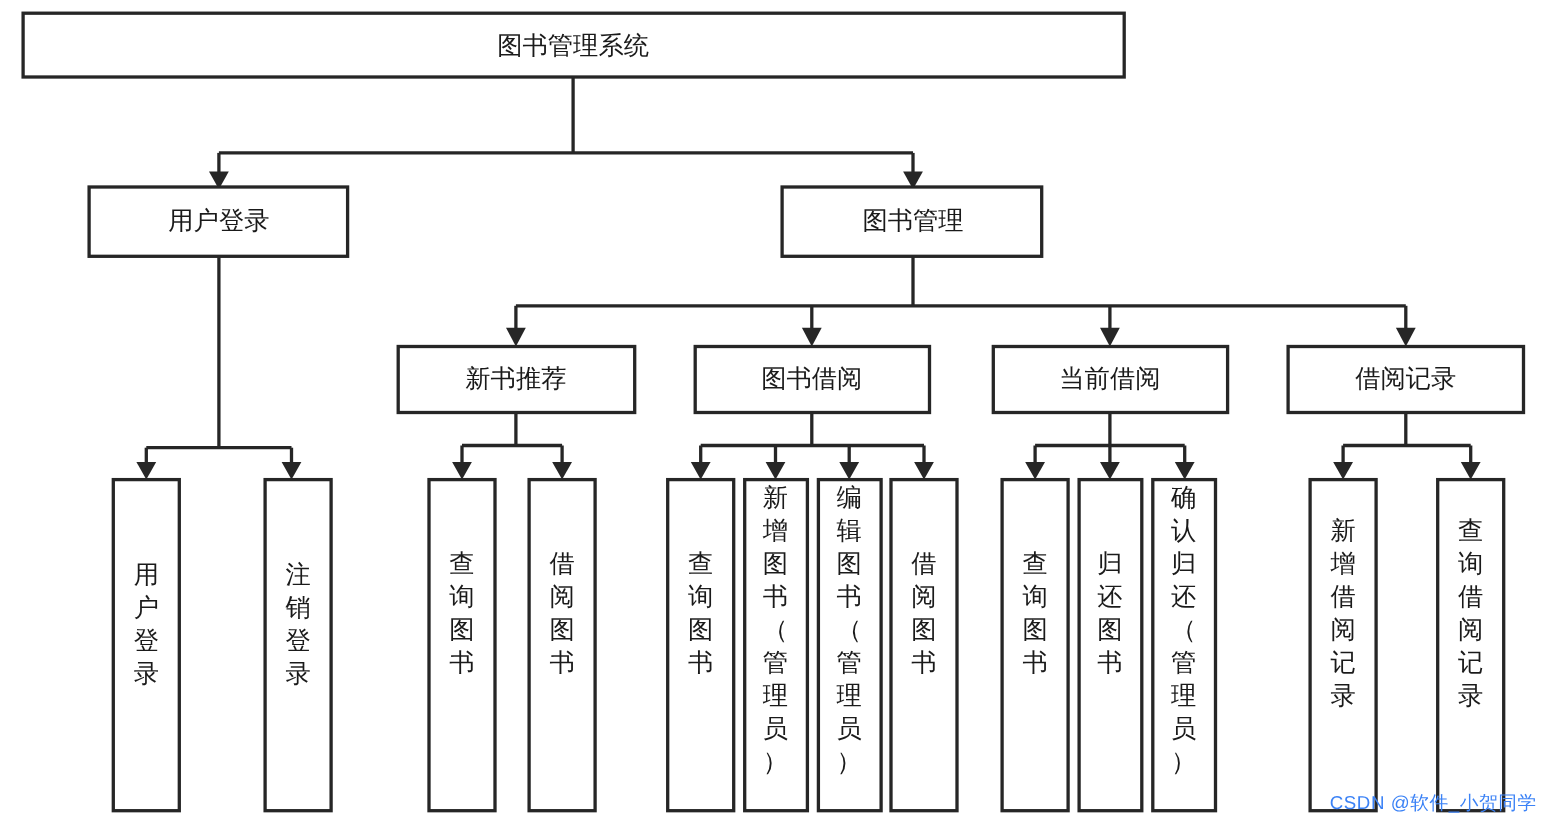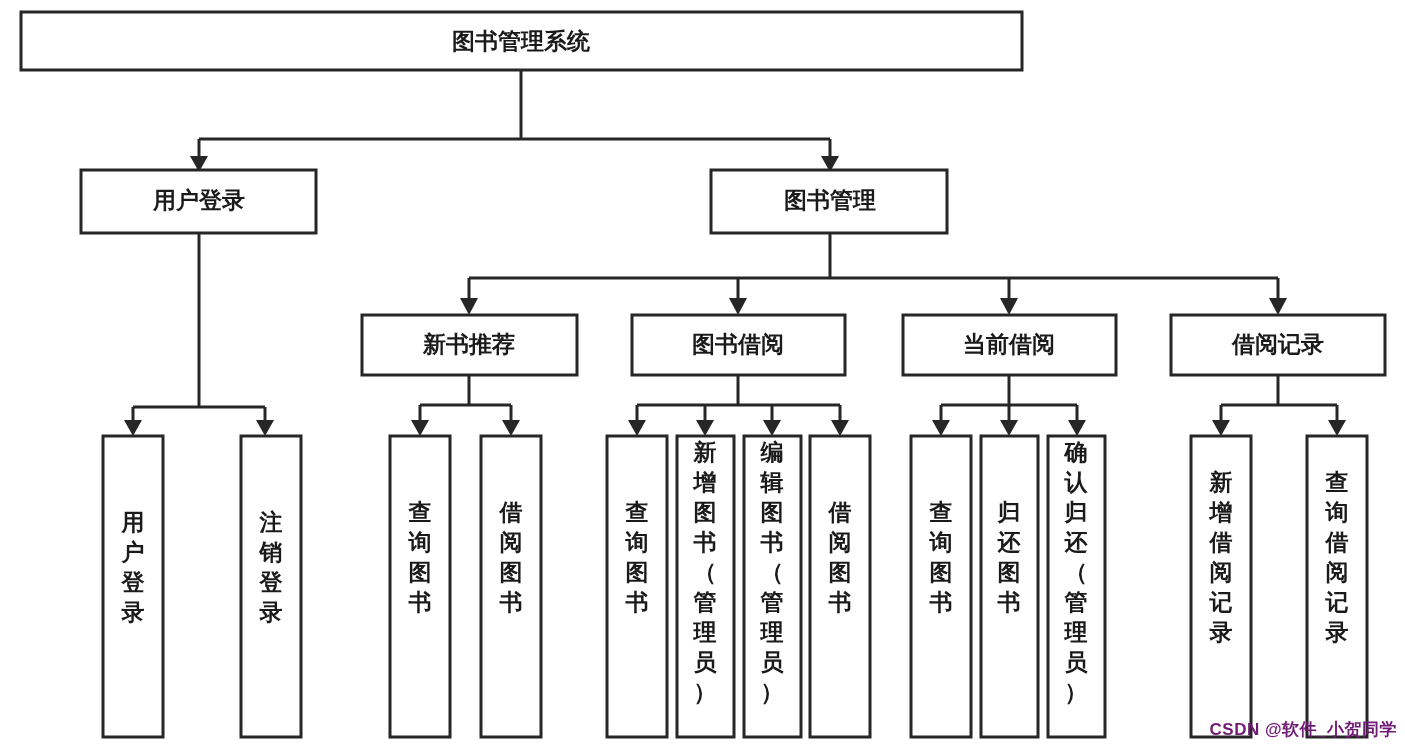--- a/index.html
+++ b/index.html
@@ -1,27 +1,27 @@
 <!DOCTYPE html>
 <html><head>
 <meta charset="utf-8">
 <style>
   html,body{margin:0;padding:0;background:#ffffff;}
   body{width:1405px;height:747px;overflow:hidden;
        font-family:"Liberation Sans","DejaVu Sans",sans-serif;}
-  #diagram-root{position:relative;width:1405px;height:747px;background:#fff;font-weight:bold;}
+  #diagram-root{position:relative;width:1405px;height:747px;background:#fff;}
   svg#tree{position:absolute;left:0;top:0;width:1405px;height:747px;}
   .node-rect{fill:#ffffff;stroke:#262626;stroke-width:3;}
   .node-label{fill:#1a1a1a;font-family:"Liberation Sans","DejaVu Sans",sans-serif;
               font-size:23px;text-anchor:middle;dominant-baseline:middle;}
   .node-label-v{fill:#1a1a1a;font-family:"Liberation Sans","DejaVu Sans",sans-serif;
                 font-size:23px;text-anchor:middle;}
   .link{stroke:#262626;stroke-width:3;fill:none;}
   .arrow-head{fill:#262626;stroke:none;}
-  .watermark{position:absolute;right:8px;bottom:6px;color:#701a75;
+  .watermark{position:absolute;right:8px;bottom:6px;color:#3b82f6;
              font-size:17px;font-family:"Liberation Sans","DejaVu Sans",sans-serif;
              white-space:nowrap;letter-spacing:.5px;}
 </style>
 </head>
 <body>
 
 <div id="diagram-root">
 
   <svg id="tree" viewBox="0 0 1405 747">
     <defs>

